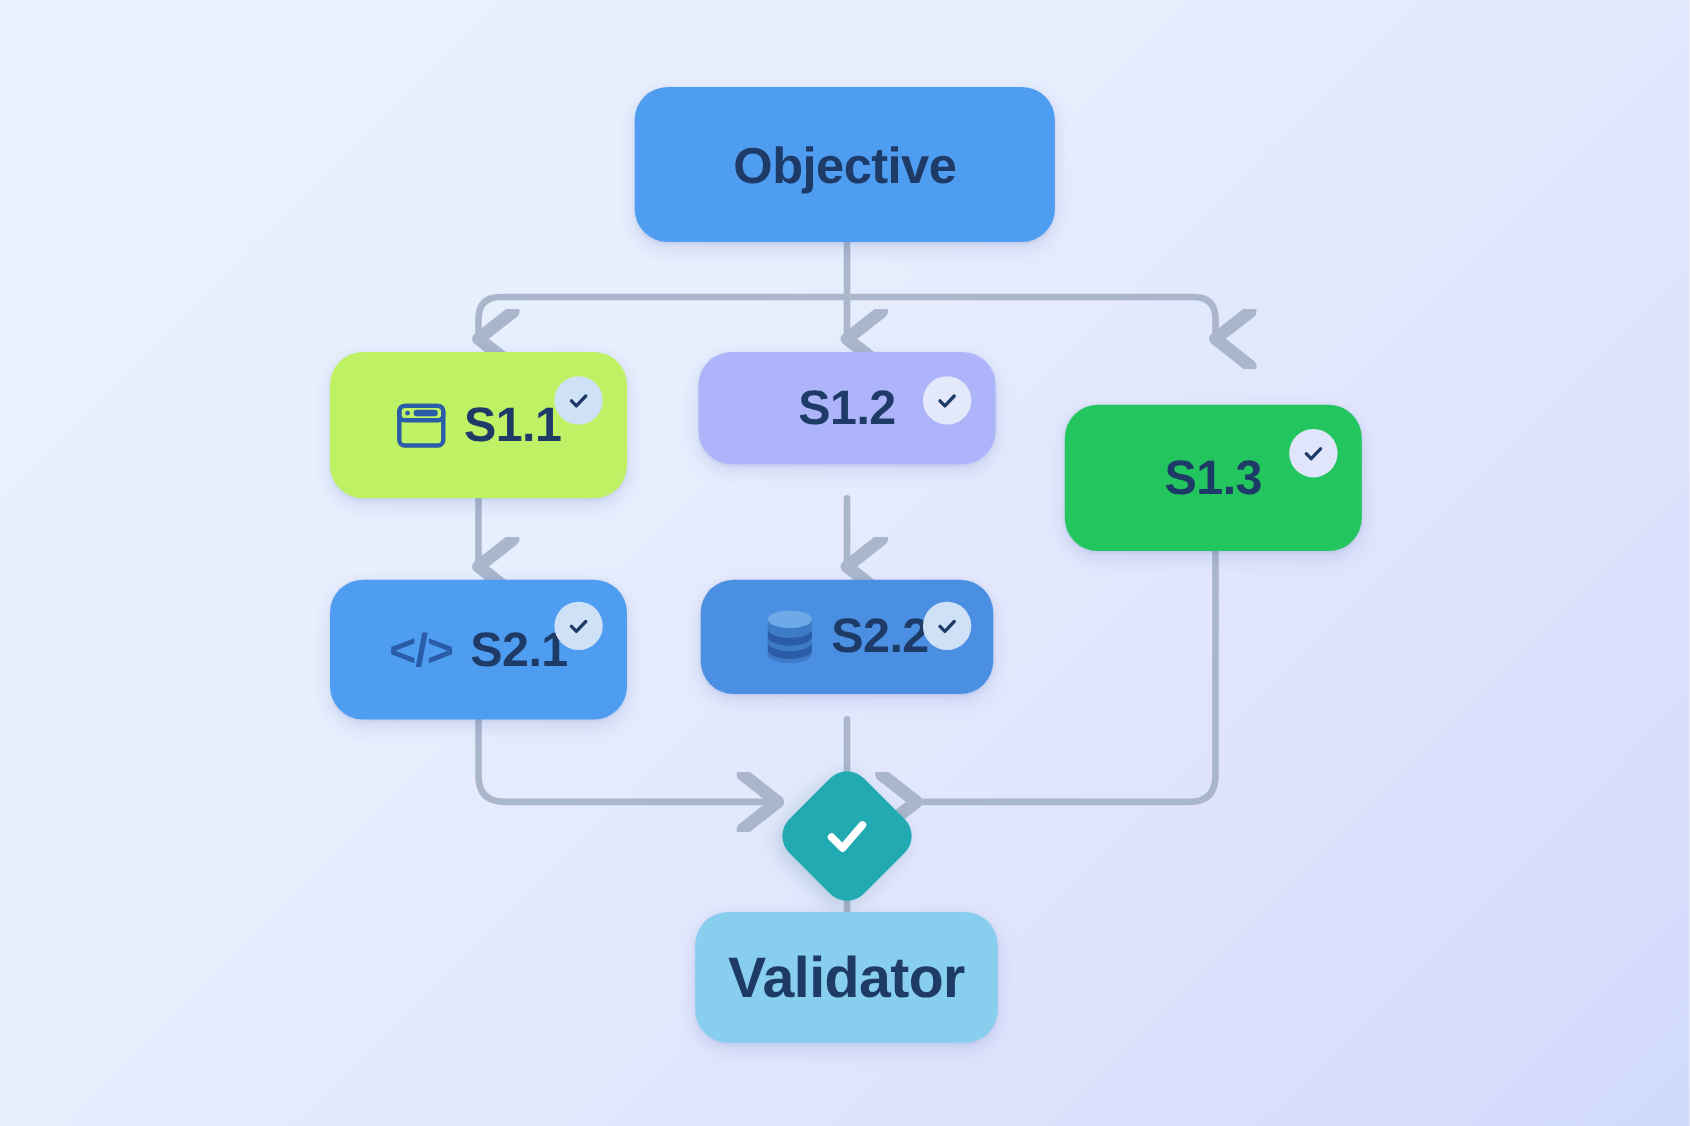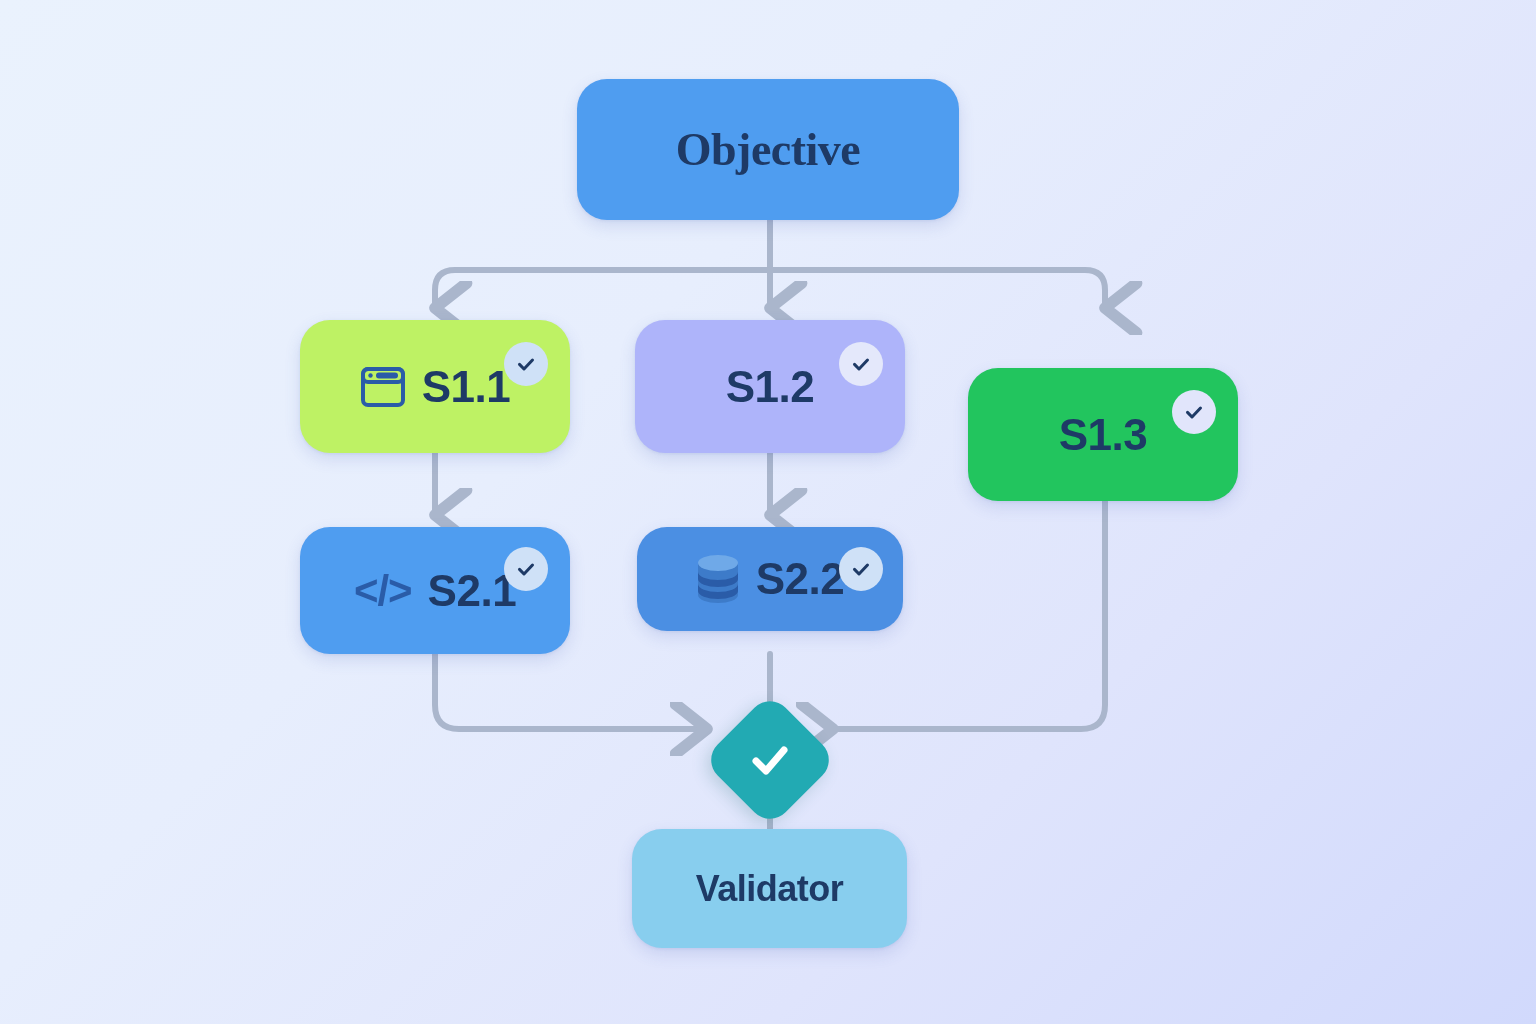--- a/index.html
+++ b/index.html
@@ -41,23 +41,23 @@
     align-items: center;
     justify-content: center;
     gap: 16px;
   }
   .node-label {
     color: #1e3a66;
     font-weight: bold;
     letter-spacing: -0.5px;
     white-space: nowrap;
   }
-  .root-node .node-label { font-size: 46px; font-family: Liberation Serif, serif; }
+  .root-node .node-label { font-size: 46px; }
   .step-node .node-label { font-size: 44px; }
-  .leaf-node .node-label { font-size: 36px; }
+  .leaf-node .node-label { font-size: 52px; }
 
   .badge {
     position: absolute;
     width: 44px;
     height: 44px;
     border-radius: 50%;
     display: flex;
     align-items: center;
     justify-content: center;
   }
@@ -154,21 +154,21 @@
       </span>
       <span class="node-label">S1.1</span>
     </div>
     <span class="badge" style="right:22px; top:22px; background:#cfe1f7;">
       <svg width="24" height="24" viewBox="0 0 24 24">
         <path d="M5.5 12.4 L10 17 L18.5 8" fill="none" stroke="#1e3a66" stroke-width="3" stroke-linecap="round" stroke-linejoin="round"></path>
       </svg>
     </span>
   </div>
 
-  <div class="node step-node" style="left:635px; top:320px; width:270px; height:133px; background:#aeb4fa;">
+  <div class="node step-node" style="left:635px; top:320px; width:270px; height:102px; background:#aeb4fa;">
     <div class="node-inner">
       <span class="node-label">S1.2</span>
     </div>
     <span class="badge" style="right:22px; top:22px; background:#e4e8fb;">
       <svg width="24" height="24" viewBox="0 0 24 24">
         <path d="M5.5 12.4 L10 17 L18.5 8" fill="none" stroke="#1e3a66" stroke-width="3" stroke-linecap="round" stroke-linejoin="round"></path>
       </svg>
     </span>
   </div>
 

